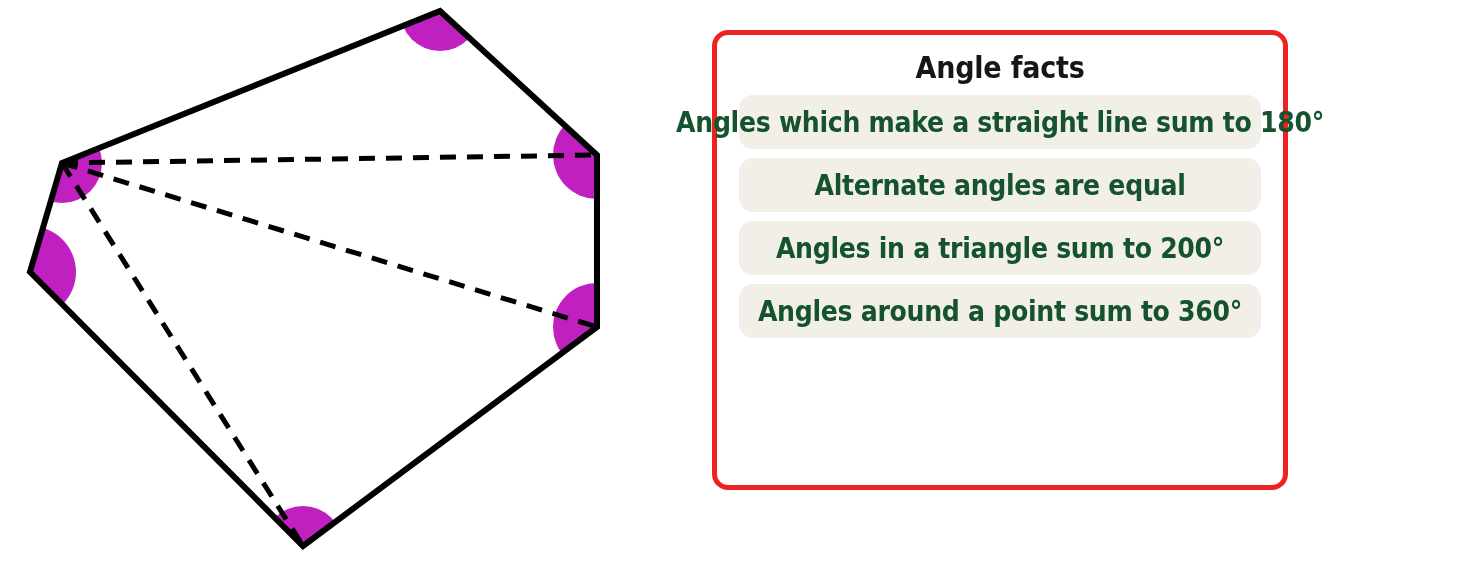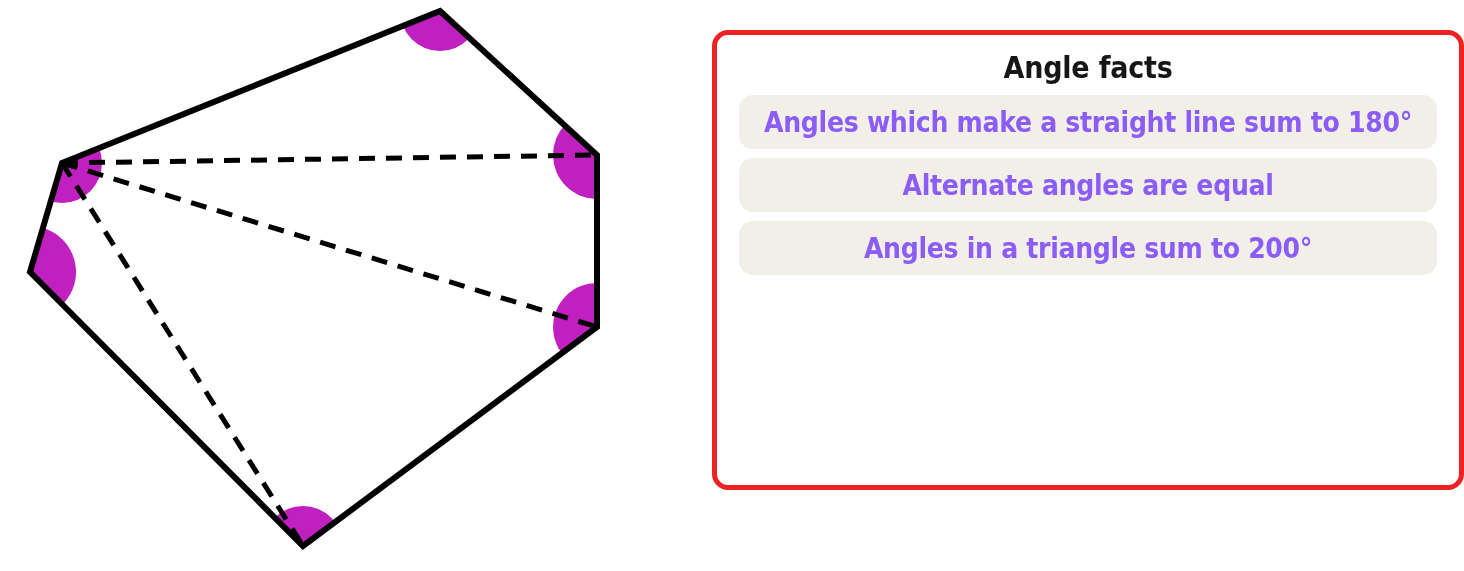--- a/index.html
+++ b/index.html
@@ -32,21 +32,21 @@
     display: block;
     width: 680px;
     height: 571px;
   }
 
   
   #facts-card {
     position: absolute;
     left: 712px;
     top: 30px;
-    width: 752px;
+    width: 576px;
     height: 460px;
     box-sizing: border-box;
     border: 5px solid #ee2222;
     border-radius: 16px;
     background: #ffffff;
     padding: 10px 22px 32px 22px;
     display: flex;
     flex-direction: column;
     align-items: stretch;
   }
@@ -74,21 +74,21 @@
     background: #f2efe8;
     border-radius: 14px;
     height: 54px;
     display: flex;
     align-items: center;
     justify-content: center;
     text-align: center;
     font-family: "Liberation Sans Narrow", "DejaVu Sans Condensed", "Liberation Sans", sans-serif;
     font-weight: bold;
     font-size: 28px;
-    color: #8b5cf6;
+    color: #14532d;
     letter-spacing: -0.3px;
     white-space: nowrap;
     padding: 0 6px;
     box-sizing: border-box;
   }
 </style>
 </head>
 <body>
 
 <div id="stage">
@@ -121,16 +121,17 @@
     </svg>
   </div>
 
   <div id="facts-card">
     <div id="facts-title">Angle facts</div>
 
     <ul id="facts-list">
       <li class="fact-pill">Angles which make a straight line sum to 180°</li>
       <li class="fact-pill">Alternate angles are equal</li>
       <li class="fact-pill">Angles in a triangle sum to 200°</li>
+      <li class="fact-pill">Angles around a point sum to 360°</li>
     </ul>
   </div>
 
 </div>
 
 </body></html>

